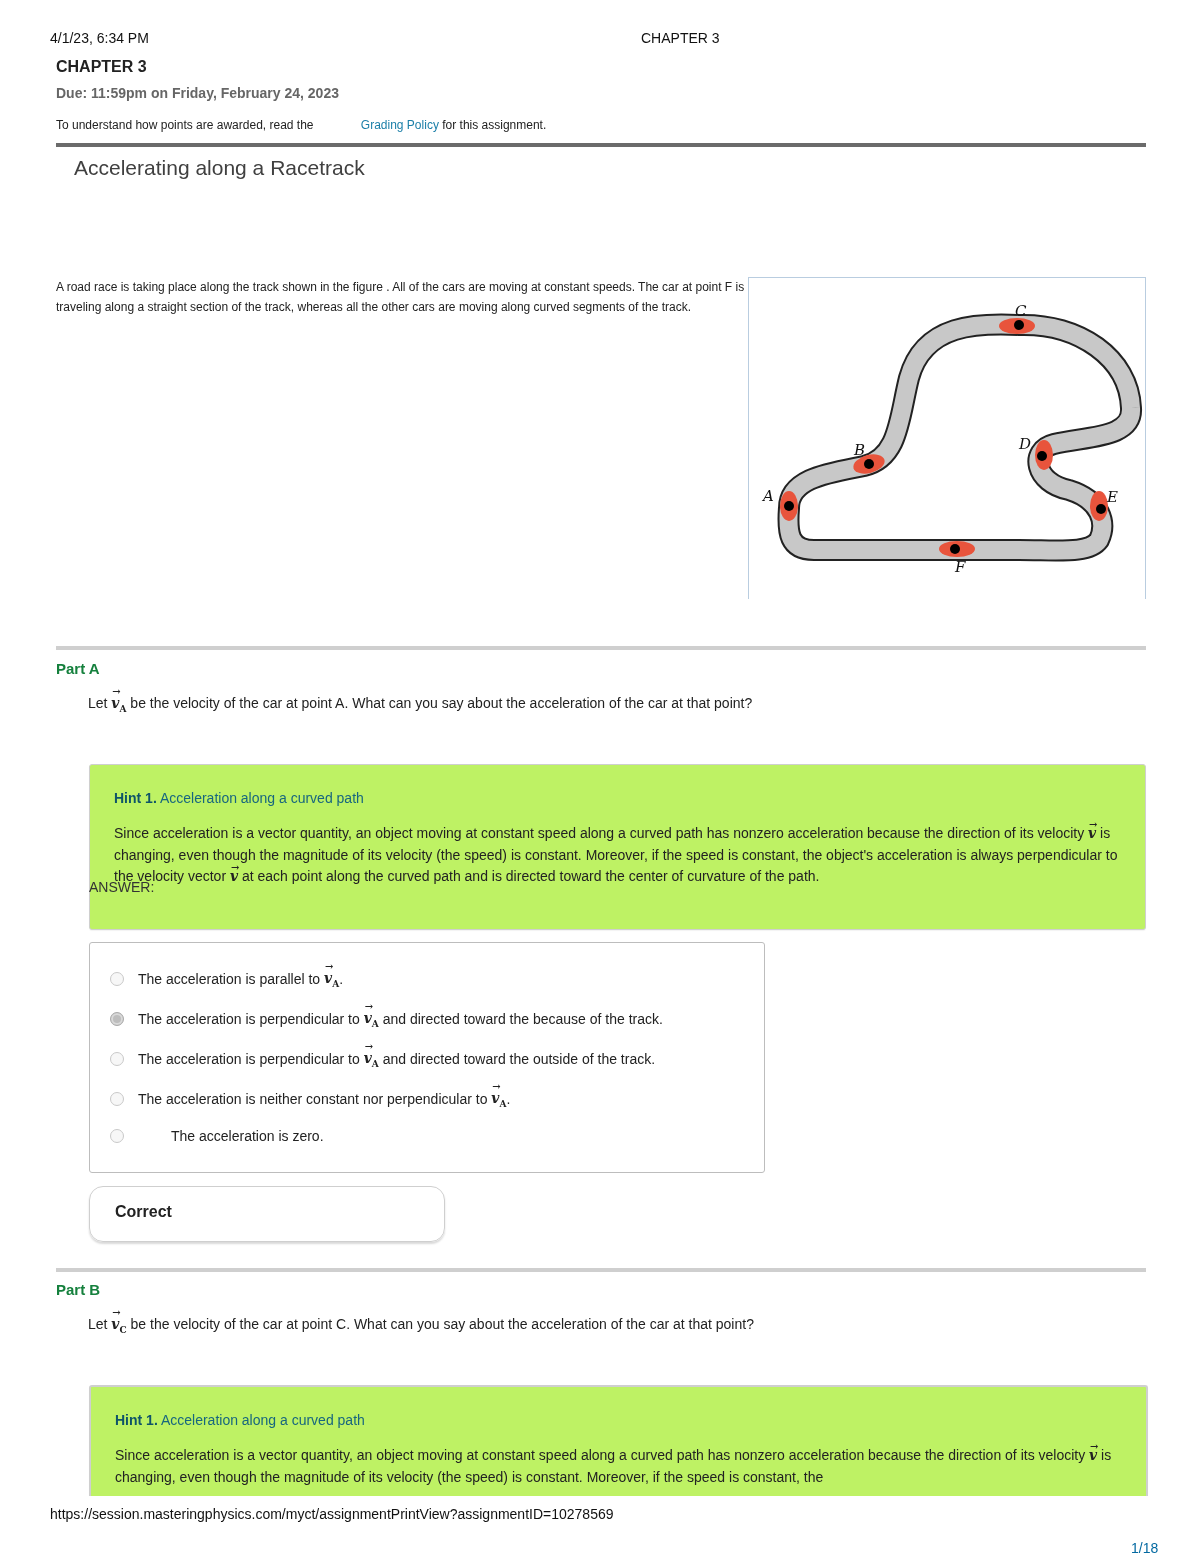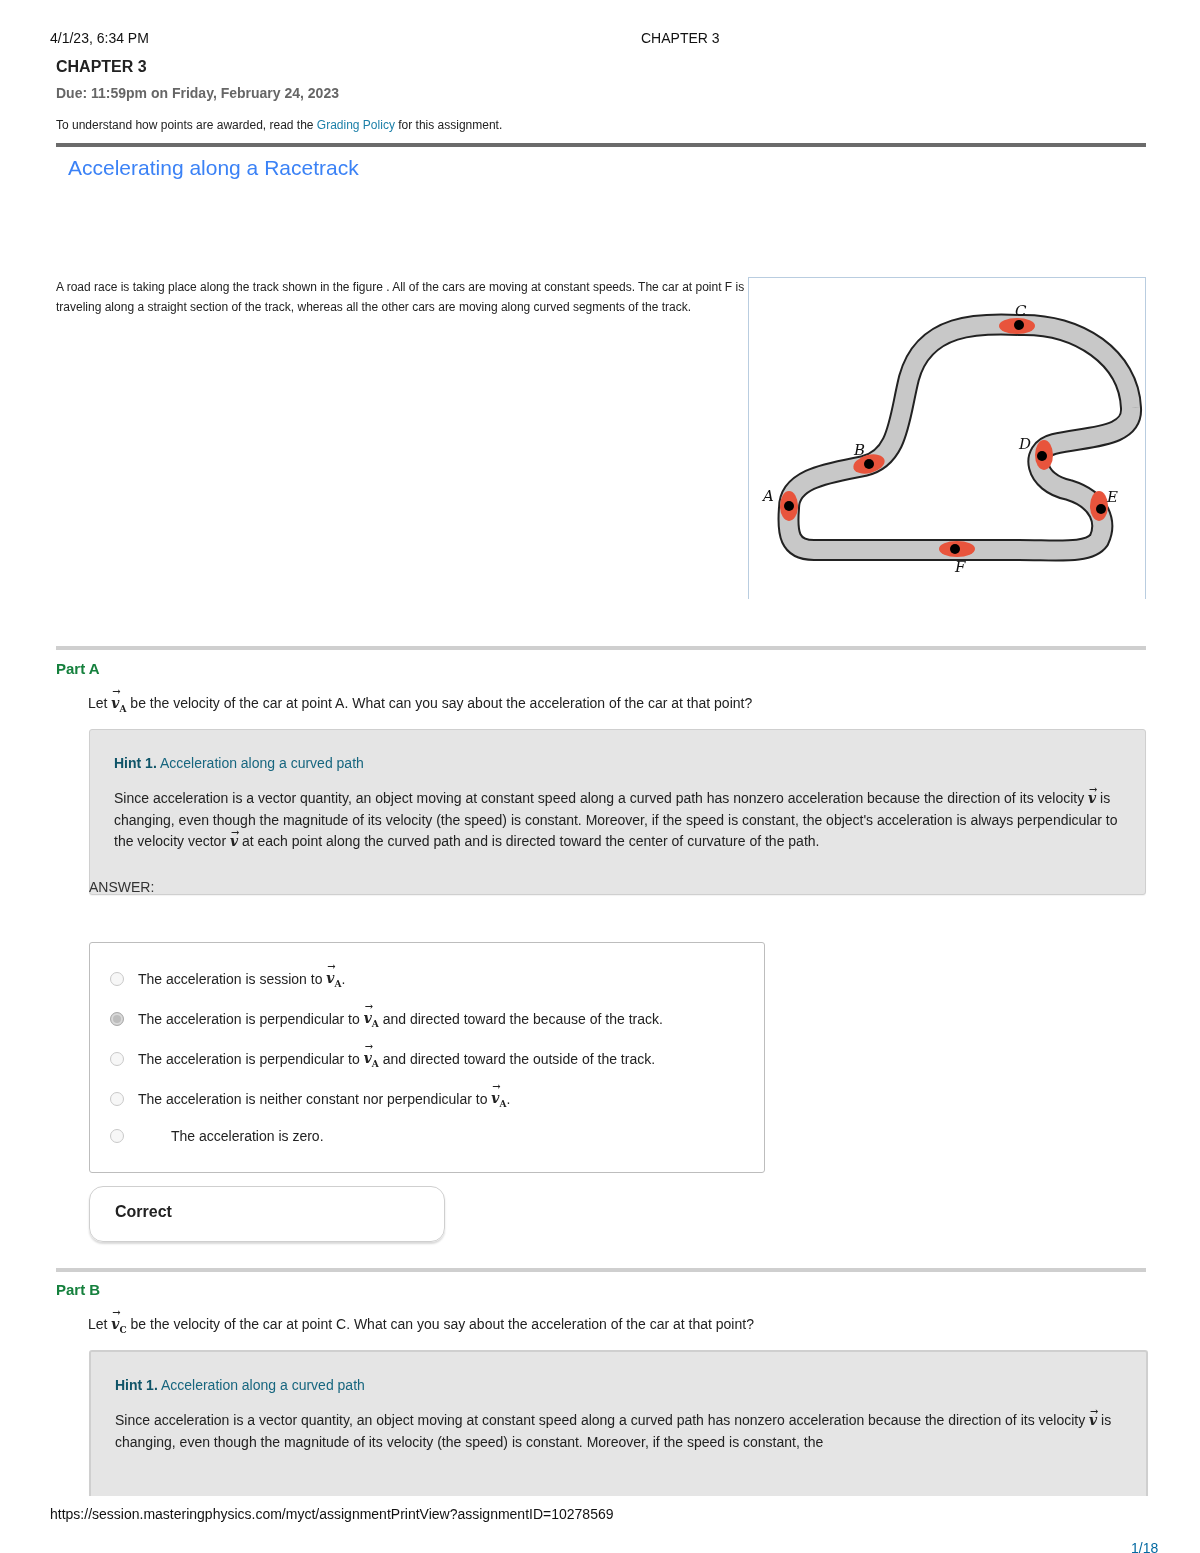--- a/index.html
+++ b/index.html
@@ -4,32 +4,32 @@
 <style>
   html, body { margin: 0; padding: 0; background: #ffffff; }
   body { width: 1200px; height: 1553px; position: relative; overflow: hidden;
          font-family: "Liberation Sans", sans-serif; color: #222; }
   .abs { position: absolute; }
   .hdr-date { left: 50px; top: 30px; font-size: 14px; color: #111; }
   .hdr-title { left: 641px; top: 30px; font-size: 14px; color: #111; }
   .ch-title { left: 56px; top: 58px; font-size: 16px; font-weight: bold; color: #222; }
   .due { left: 56px; top: 85px; font-size: 14px; font-weight: bold; color: #666; }
   .policy { left: 56px; top: 118px; font-size: 12px; color: #222; }
-  .policy a { color: #1b7fa8; text-decoration: none; }
+  .policy a { color: #1b7fa8; text-decoration: none; margin-left: 44px; }
   .rule-dark { left: 56px; top: 143px; width: 1090px; height: 4px; background: #6b6b6b; }
-  .prob-title { left: 68px; top: 156px; font-size: 21px; color: #3b82f6; }
+  .prob-title { left: 74px; top: 156px; font-size: 21px; color: #404040; }
   .intro { left: 56px; top: 277px; width: 690px; font-size: 12px; line-height: 20px; color: #222; }
   .figure { left: 748px; top: 277px; width: 396px; height: 321px; border: 1px solid #b9cde0; border-bottom: none; background: #fff; }
   .rule-light { left: 56px; width: 1090px; height: 4px; background: #cfcfcf; }
   .part-title { left: 56px; font-size: 15px; font-weight: bold; color: #15803d; }
   .question { left: 88px; font-size: 14px; color: #222; }
   .vec { font-family: "DejaVu Serif", serif; font-weight: bold; font-style: italic; position: relative; display: inline-block; }
   .vec::before { content: "\2192"; position: absolute; top: -9px; left: 1px; font-size: 10px; font-style: normal; }
   .vec sub { font-size: 9px; font-style: normal; }
-  .hint-box { left: 89px; width: 1055px; border: 1px solid #cfcfcf; border-radius: 3px; background: #e5e5e5; box-shadow: 0 1px 1px rgba(0,0,0,0.05); }
+  .hint-box { left: 89px; width: 1055px; border: 1px solid #cfcfcf; border-radius: 3px; background: #bef264; box-shadow: 0 1px 1px rgba(0,0,0,0.05); margin-top: 35px; }
   .hint-head { position: absolute; left: 24px; top: 25px; font-size: 14px; color: #17667f; }
   .hint-head b { color: #0f5468; }
   .hint-body { position: absolute; left: 24px; top: 58px; width: 1010px; font-size: 14px; line-height: 21.5px; color: #222; }
   .answer-lbl { left: 89px; top: 879px; font-size: 14px; color: #333; }
   .answer-box { left: 89px; top: 942px; width: 674px; height: 229px; border: 1px solid #bdbdbd; border-radius: 3px; }
   .opt { position: absolute; left: 20px; font-size: 14px; color: #222; display: flex; align-items: center; }
   .radio { width: 14px; height: 14px; border-radius: 50%; border: 1px solid #c9c9c9; background: #f7f7f7; margin-right: 14px; box-sizing: border-box; }
   .radio.sel { background: #bdbdbd; border-color: #aaa; box-shadow: inset 0 0 0 2px #d9d9d9; }
   .correct-box { left: 89px; top: 1186px; width: 354px; height: 54px; border: 1px solid #cfcfcf; border-radius: 14px; box-shadow: 0 2px 2px rgba(0,0,0,0.15); }
   .correct-box span { position: absolute; left: 25px; top: 16px; font-size: 16px; font-weight: bold; color: #222; }
@@ -93,21 +93,21 @@
 <div class="abs part-title" style="top:660px;">Part A</div>
 <div class="abs question" style="top:695px;"><span>Let </span><span class="vec"><span>v</span><sub>A</sub></span><span> be the velocity of the car at point A. What can you say about the acceleration of the car at that point?</span></div>
 
 <div class="abs hint-box" style="top:729px; height:164px;">
   <div class="hint-head"><b>Hint 1.</b> <span>Acceleration along a curved path</span></div>
   <div class="hint-body"><span>Since acceleration is a vector quantity, an object moving at constant speed along a curved path has nonzero acceleration because the direction of its velocity </span><span class="vec"><span>v</span></span><span> is changing, even though the magnitude of its velocity (the speed) is constant. Moreover, if the speed is constant, the object's acceleration is always perpendicular to the velocity vector </span><span class="vec"><span>v</span></span><span> at each point along the curved path and is directed toward the center of curvature of the path.</span></div>
 </div>
 
 <div class="abs answer-lbl">ANSWER:</div>
 <div class="abs answer-box">
-  <div class="opt" style="top:27px;"><span class="radio"></span><span>The acceleration is session to </span>&nbsp;<span class="vec"><span>v</span><sub>A</sub></span><span>.</span></div>
+  <div class="opt" style="top:27px;"><span class="radio"></span><span>The acceleration is parallel to </span>&nbsp;<span class="vec"><span>v</span><sub>A</sub></span><span>.</span></div>
   <div class="opt" style="top:67px;"><span class="radio sel"></span><span>The acceleration is perpendicular to </span>&nbsp;<span class="vec"><span>v</span><sub>A</sub></span>&nbsp;<span> and directed toward the because of the track.</span></div>
   <div class="opt" style="top:107px;"><span class="radio"></span><span>The acceleration is perpendicular to </span>&nbsp;<span class="vec"><span>v</span><sub>A</sub></span>&nbsp;<span> and directed toward the outside of the track.</span></div>
   <div class="opt" style="top:147px;"><span class="radio"></span><span>The acceleration is neither constant nor perpendicular to </span>&nbsp;<span class="vec"><span>v</span><sub>A</sub></span><span>.</span></div>
   <div class="opt" style="top:185px;gap:33px;">
       <span class="radio"></span>
       <span>The acceleration is zero.</span>
     </div>
 </div>
 
 <div class="abs correct-box">

